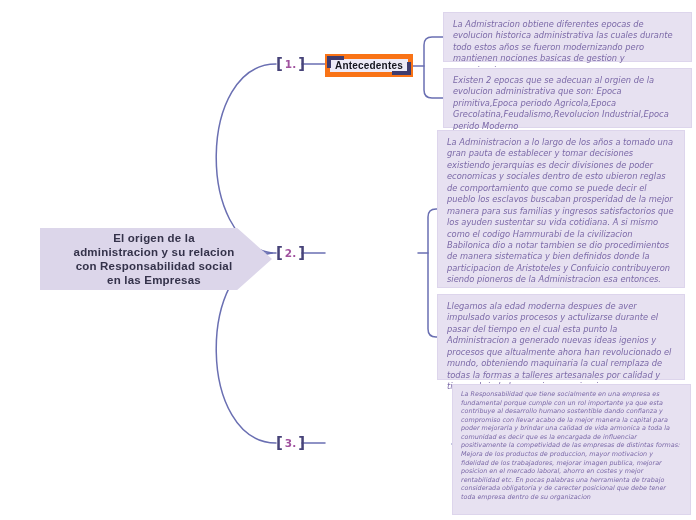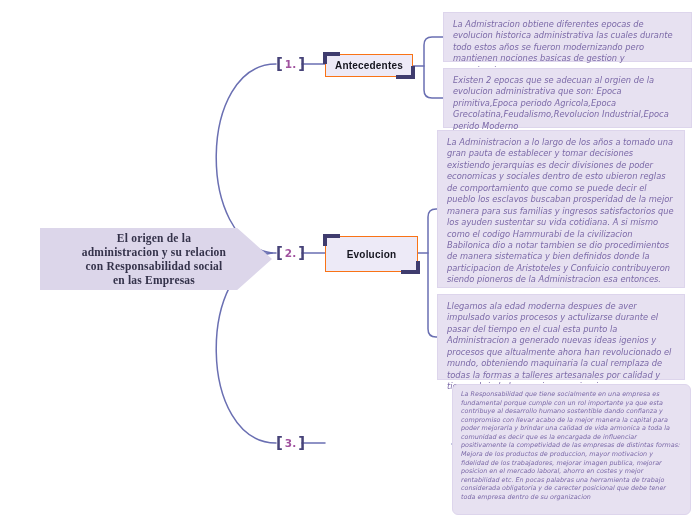--- a/index.html
+++ b/index.html
@@ -8,38 +8,38 @@
     background:#ffffff;font-family:"Liberation Sans",sans-serif;
   }
   svg.links{position:absolute;left:0;top:0;width:696px;height:520px;z-index:1;}
 
   
   .root-node{
     position:absolute;left:40px;top:228px;width:232px;height:62px;z-index:2;
     background:#dcd6ea;
     clip-path:polygon(0 0,85% 0,100% 50%,85% 100%,0 100%);
     display:flex;align-items:center;justify-content:center;
-    text-align:center;padding:0 26px 0 22px;box-sizing:border-box;font-family:Liberation Serif, serif;
+    text-align:center;padding:0 26px 0 22px;box-sizing:border-box;
   }
   .root-node span{
     white-space:pre-line;font-weight:bold;font-size:11.5px;line-height:1.22;
     color:#34324a;letter-spacing:.2px;
   }
 
   
   .marker{
     position:absolute;z-index:2;display:flex;align-items:center;gap:1px;
     height:20px;font-family:"DejaVu Sans",sans-serif;
   }
   .marker .br{color:#474379;font-size:15px;font-weight:bold;line-height:1;}
   .marker .num{color:#a0529f;font-size:10.5px;font-weight:bold;padding:0 1px;}
 
   
   .label-box{
-    position:absolute;z-index:2;background:#edeaf7;border:1px solid #f97316;
+    position:absolute;z-index:2;background:#edeaf7;border:5px solid #f97316;
     display:flex;align-items:center;justify-content:center;
     font-weight:bold;font-size:10px;color:#15151f;letter-spacing:.2px;
     box-sizing:border-box;
   }
   .label-box::before{
     content:"";position:absolute;top:-3px;left:-3px;width:13px;height:8px;
     border-top:4px solid #3f3c6e;border-left:4px solid #3f3c6e;
   }
   .label-box::after{
     content:"";position:absolute;bottom:-3px;right:-3px;width:15px;height:9px;
@@ -99,32 +99,29 @@
   </div>
   <div class="note mid" style="left:443px;top:68px;width:249px;height:60px;">
     <span>Existen 2 epocas que se adecuan al orgien de la evolucion administrativa que son: Epoca primitiva,Epoca periodo Agricola,Epoca Grecolatina,Feudalismo,Revolucion Industrial,Epoca perido Moderno</span>
   </div>
 
   <div class="marker" style="left:276px;top:243px;">
     <span class="br">[</span>
     <span class="num">2.</span>
     <span class="br">]</span>
   </div>
-  <div class="label-box" style="left:325px;top:236px;width:93px;height:36px;">
-    <span>Evolucion</span>
-  </div>
   <div class="note mid" style="left:437px;top:130px;width:248px;height:158px;">
     <span>La Administracion a lo largo de los años a tomado una gran pauta de establecer y tomar decisiones existiendo jerarquias es decir divisiones de poder economicas y sociales dentro de esto ubieron reglas de comportamiento que como se puede decir el pueblo los esclavos buscaban prosperidad de la mejor manera para sus familias y ingresos satisfactorios que los ayuden sustentar su vida cotidiana. A si mismo como el codigo Hammurabi de la civilizacion Babilonica dio a notar tambien se dio procedimientos de manera sistematica y bien definidos donde la participacion de Aristoteles y Confuicio contribuyeron siendo pioneros de la Administracion esa entonces.</span>
   </div>
   <div class="note mid" style="left:437px;top:294px;width:248px;height:86px;">
     <span>Llegamos ala edad moderna despues de aver impulsado varios procesos y actulizarse durante el pasar del tiempo en el cual esta punto la Administracion a generado nuevas ideas igenios y procesos que altualmente ahora han revolucionado el mundo, obteniendo maquinaria la cual remplaza de todas la formas a talleres artesanales por calidad y tiempo brindadano mejor organizacion.</span>
   </div>
 
   <div class="marker" style="left:276px;top:433px;">
     <span class="br">[</span>
     <span class="num">3.</span>
     <span class="br">]</span>
   </div>
-  <div class="note small" style="left:452px;top:384px;width:239px;height:131px;border-radius:6px;">
+  <div class="note small" style="left:452px;top:384px;width:239px;height:131px;">
     <span>La Responsabilidad que tiene socialmente en una empresa es fundamental porque cumple con un rol importante ya que esta contribuye al desarrollo humano sostentible dando confianza y compromiso con llevar acabo de la mejor manera la capital para poder mejorarla y brindar una calidad de vida armonica a toda la comunidad es decir que es la encargada de influenciar positivamente la competividad de las empresas de distintas formas: Mejora de los productos de produccion, mayor motivacion y fidelidad de los trabajadores, mejorar imagen publica, mejorar posicion en el mercado laboral, ahorro en costes y mejor rentabilidad etc. En pocas palabras una herramienta de trabajo considerada obligatoria y de carecter posicional que debe tener toda empresa dentro de su organizacion</span>
   </div>
 
 </div>
 
 </body></html>

